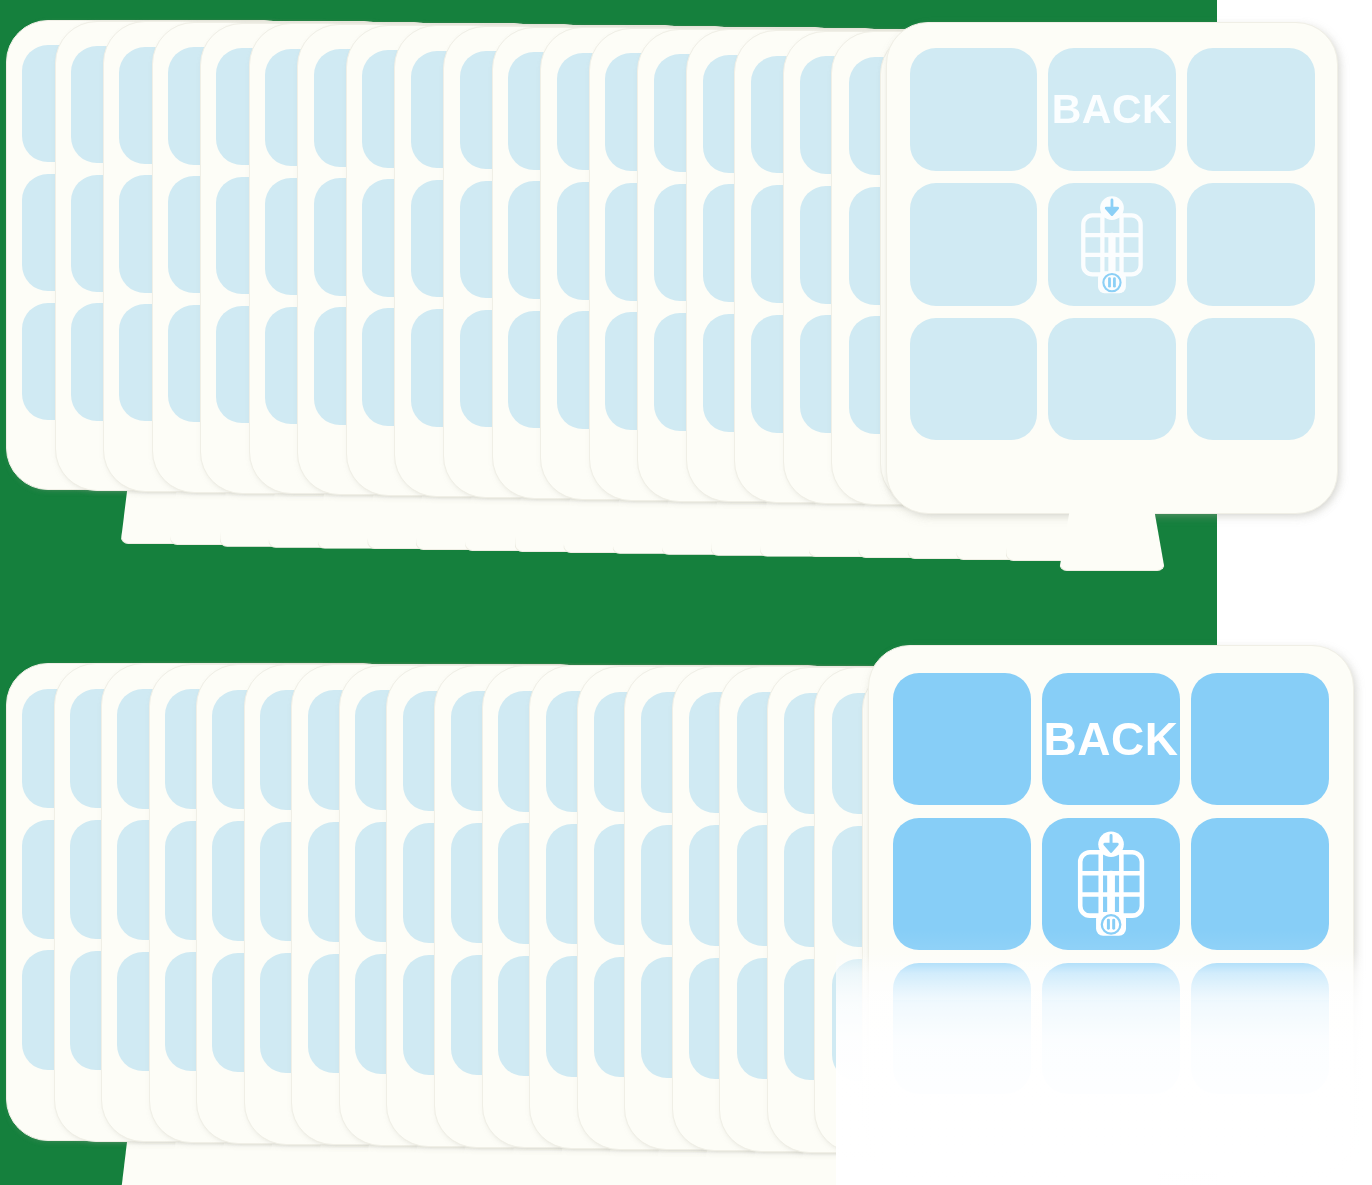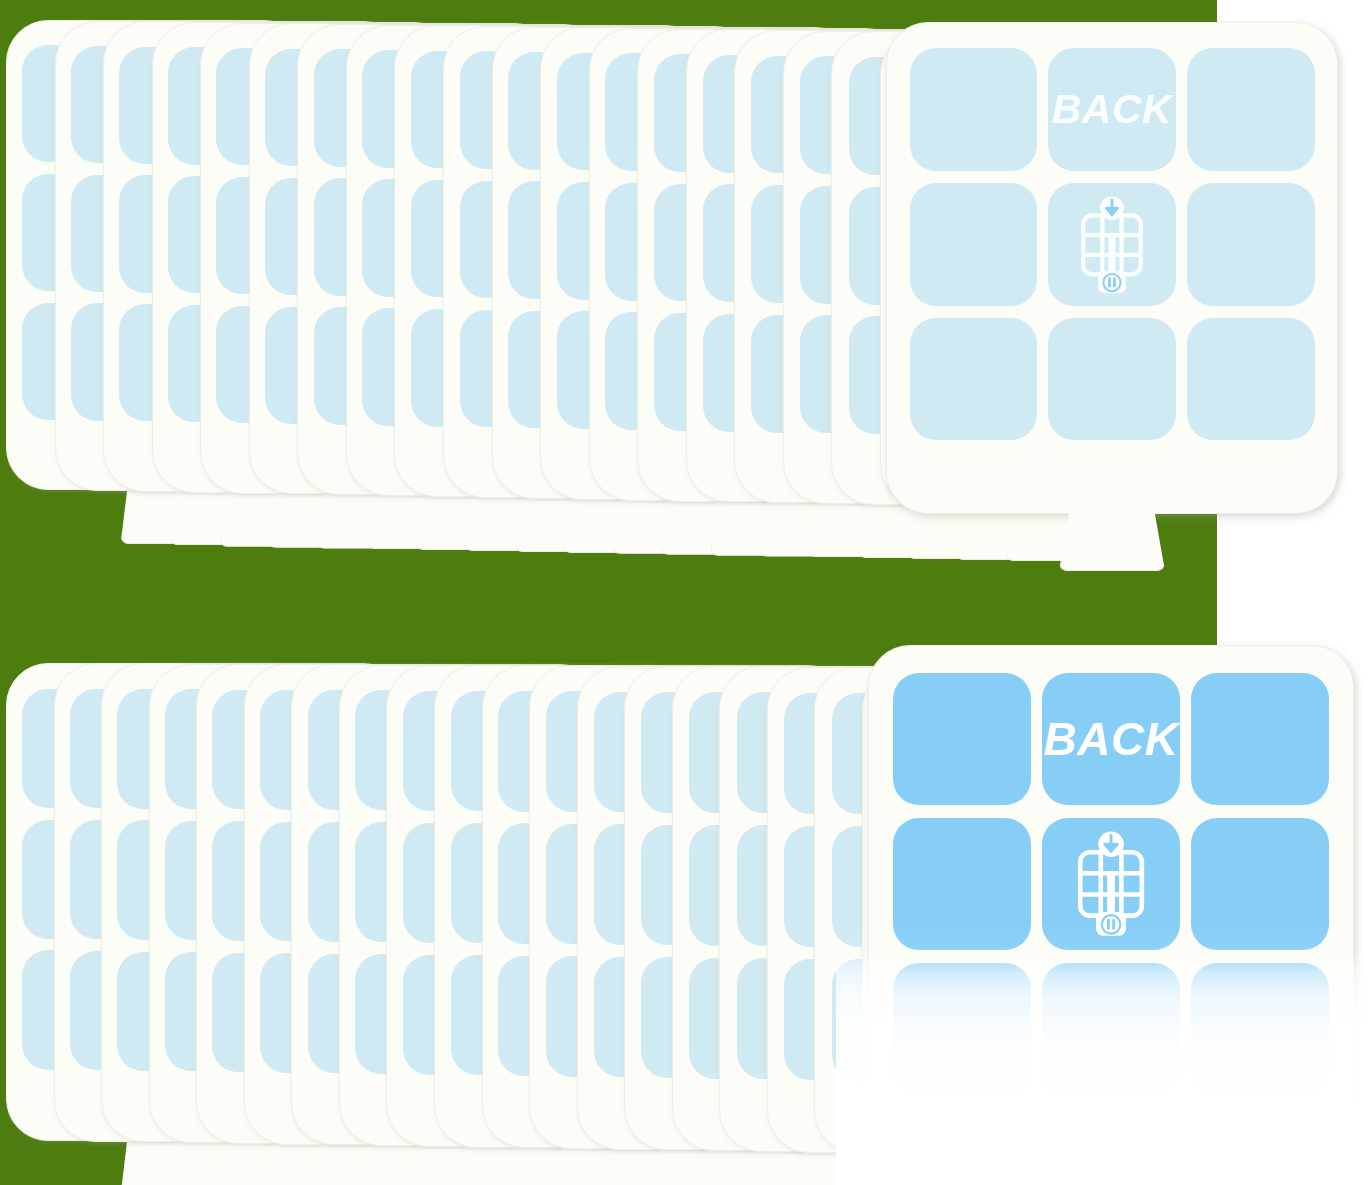--- a/index.html
+++ b/index.html
@@ -3,21 +3,21 @@
 <meta charset="utf-8">
 <title>Electrode Pad Sheets Product Photo</title>
 <style>
   * { margin:0; padding:0; box-sizing:border-box; }
   html,body {
     width:1372px; height:1185px;
     background:#ffffff;
     font-family:"Liberation Sans", sans-serif;
     overflow:hidden;
   }
-  #scene { position:relative; width:1217px; height:1185px; background:#4d7c0f;font-style:italic; }
+  #scene { position:relative; width:1217px; height:1185px; background:#15803d; }
 
   
   .stack { position:absolute; }
   #stack-top    { left:0px;  top:14px;  width:1372px; height:520px; }
   #stack-bottom { left:0px;  top:645px; width:1372px; height:540px; }
 
   
   .card {
     position:absolute;
     background:#fdfdf7;

